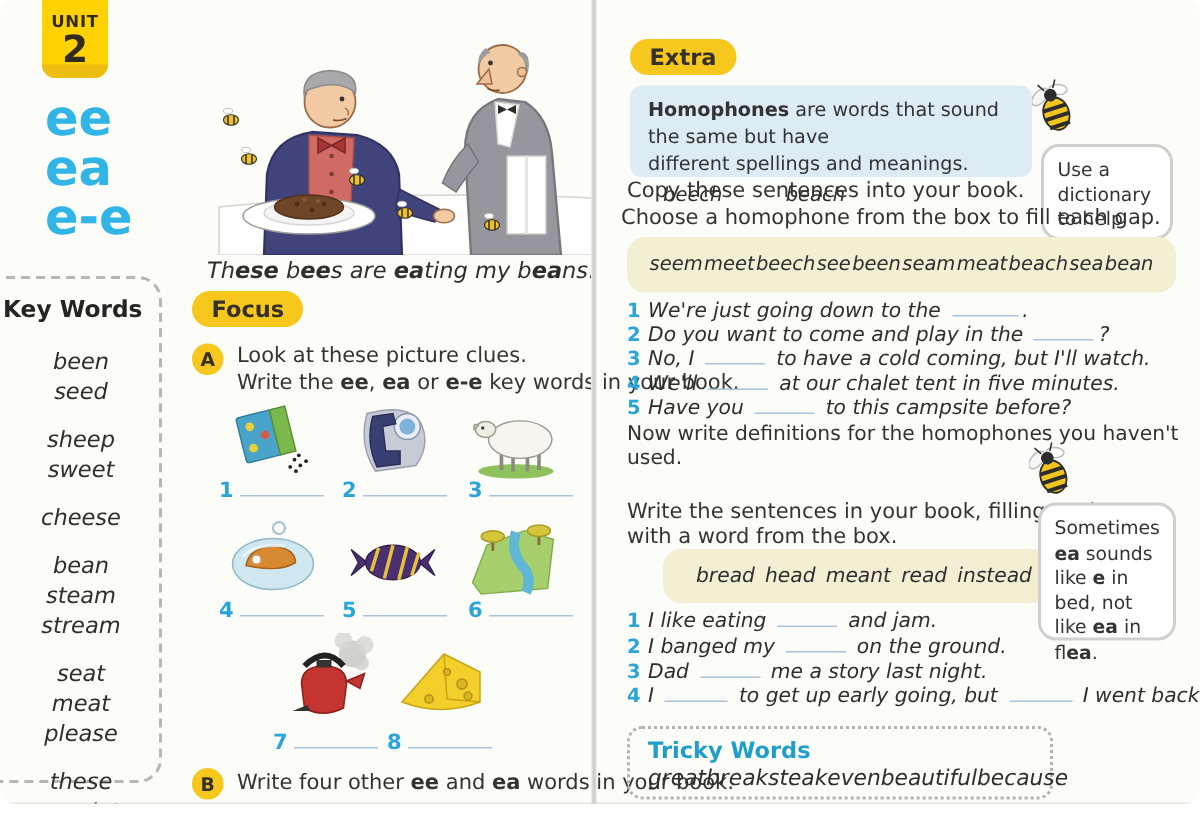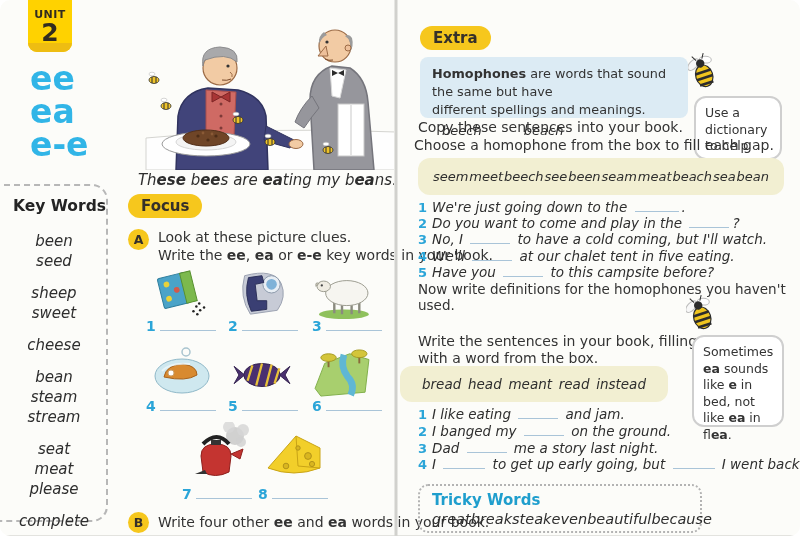--- a/index.html
+++ b/index.html
@@ -15,21 +15,21 @@
   .ansline{display:inline-block;width:56px;height:12px;border-bottom:1.5px solid #a9c4d8;margin-left:4px;}
   .sent{white-space:nowrap;height:16.2px;font-size:13.5px;}
   .sent .sch{font-size:13.5px;}
   .instr{font-size:14px;color:#333;}
   .unit-tab{left:28px;top:0;width:44px;height:52px;background:#ffd200;border-radius:0 0 9px 9px;text-align:center;color:#322c20;}
   .unit-tab:after{content:"";position:absolute;left:0;bottom:0;width:100%;height:9px;background:#eebd12;border-radius:0 0 9px 9px;}
   .unit-label{font-size:11px;font-weight:bold;letter-spacing:.5px;margin-top:8px;}
   .unit-num{font-size:25px;font-weight:bold;line-height:24px;}
   .phoneme{font-size:33px;font-weight:bold;color:#31b5e7;line-height:33px;font-family:"DejaVu Sans",sans-serif;}
   .kw-panel{left:-22px;top:184px;width:130px;height:338px;border:2.5px dashed #b7b7b7;border-radius:16px;box-sizing:border-box;padding-left:22px;}
-  .kw-title{text-align:right;font-weight:bold;font-size:15.5px;color:#242424;margin-top:11px;}
+  .kw-title{text-align:left;font-weight:bold;font-size:15.5px;color:#242424;margin-top:11px;}
   .kw-words{text-align:center;margin-top:16px;font-size:15px;line-height:20px;}
   .kw-group{margin-bottom:12px;}
   .bubble{background:#fff;border:2px solid #cfcfcf;border-radius:12px;padding:7px 9px;font-size:12.5px;line-height:1.32;color:#333;box-sizing:border-box;}
   .info-box{background:#dcebf4;border-radius:8px;box-sizing:border-box;padding:8px 12px;font-size:12.8px;line-height:1.4;color:#333;}
   .word-box{background:#f2efd2;border-radius:12px;display:flex;align-items:center;justify-content:space-between;box-sizing:border-box;}
   .word-box span{font-style:italic;color:#2e2e2e;}
   .tricky-box{border:2px dotted #b3b3b3;border-radius:10px;box-sizing:border-box;padding:5px 12px 4px 12px;}
   .tricky-title{color:#1f9ecd;font-weight:bold;font-size:15px;}
   .tricky-words{display:flex;justify-content:space-between;font-size:14.5px;margin-top:2px;}
   .page-badge{background:#f0c419;border-radius:5px;width:26px;height:20px;display:flex;align-items:center;justify-content:center;font-weight:bold;font-size:13px;color:#453703;}
@@ -72,20 +72,21 @@
         <div>bean</div>
         <div>steam</div>
         <div>stream</div>
       </div>
       <div class="kw-group">
         <div>seat</div>
         <div>meat</div>
         <div>please</div>
       </div>
       <div class="kw-group">
+        <div>these</div>
         <div>complete</div>
       </div>
     </div>
   </div>
 
   <div class="abs" style="left:142px;top:4px;width:258px;height:166px;">
     <svg width="258" height="166" viewBox="0 0 258 166">
       <path d="M4,134 Q120,122 254,128 L254,166 L4,166 Z" fill="#fefefe" stroke="#d4d4d0" stroke-width="1"></path>
 
       <path d="M34,166 L36,112 Q40,88 66,84 L96,86 Q120,92 124,112 L126,166 Z" fill="#41447a" stroke="#30335f" stroke-width="1.5"></path>
@@ -314,31 +315,31 @@
     <span>meat</span>
     <span>beach</span>
     <span>sea</span>
     <span>bean</span>
   </div>
 
   <div class="abs" style="left:418px;top:199px;">
     <div class="sent"><span class="num">1</span><span class="sch"><span>We're just going down to the </span><span class="blank" style="width: 44px;"></span><span>.</span></span></div>
     <div class="sent"><span class="num">2</span><span class="sch"><span>Do you want to come and play in the </span><span class="blank" style="width: 40px;"></span><span>?</span></span></div>
     <div class="sent"><span class="num">3</span><span class="sch"><span>No, I </span><span class="blank" style="width: 40px;"></span><span> to have a cold coming, but I'll watch.</span></span></div>
-    <div class="sent"><span class="num">4</span><span class="sch"><span>We'll </span><span class="blank" style="width: 40px;"></span><span> at our chalet tent in five eating.</span></span></div>
+    <div class="sent"><span class="num">4</span><span class="sch"><span>We'll </span><span class="blank" style="width: 40px;"></span><span> at our chalet tent in five minutes.</span></span></div>
     <div class="sent"><span class="num">5</span><span class="sch"><span>Have you </span><span class="blank" style="width: 40px;"></span><span> to this campsite before?</span></span></div>
   </div>
 
   <div class="abs instr" style="left:418px;top:281px;font-size:13.5px;">Now write definitions for the homophones you haven't used.</div>
 
 
   <div class="abs instr" style="left:418px;top:333px;">Write the sentences in your book, filling each gap</div>
   <div class="abs instr" style="left:418px;top:350px;">with a word from the box.</div>
 
-  <div class="abs word-box" style="left:400px;top:366px;width:268px;height:36px;padding:4px 22px;font-size:13.5px;">
+  <div class="abs word-box" style="left:442px;top:366px;width:268px;height:36px;padding:4px 22px;font-size:13.5px;">
     <span>bread</span>
     <span>head</span>
     <span>meant</span>
     <span>read</span>
     <span>instead</span>
   </div>
 
   <div class="abs" style="left:686px;top:292px;">
     <svg width="30" height="46" viewBox="0 0 30 46">
       <g transform="rotate(-18 15 22)">

